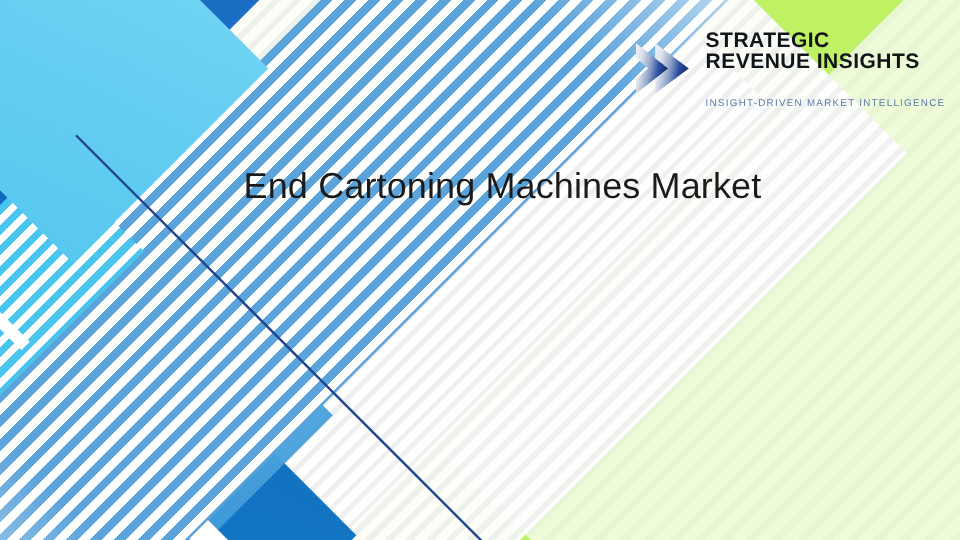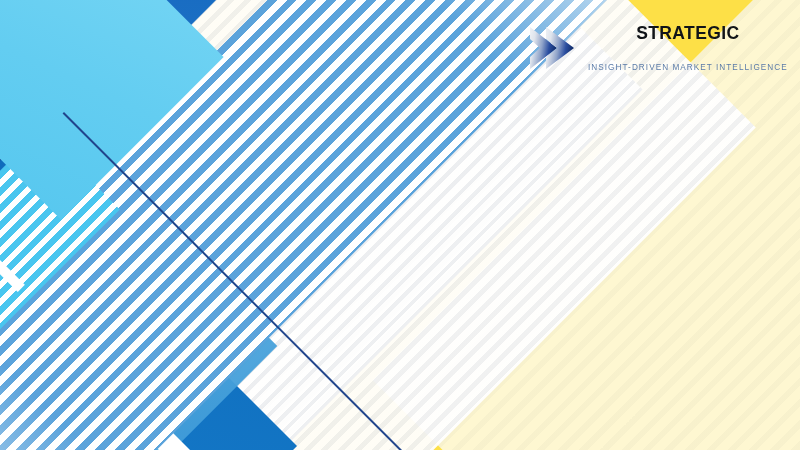--- a/index.html
+++ b/index.html
@@ -6,23 +6,22 @@
   html, body {
     margin: 0;
     padding: 0;
     background: #ffffff;
   }
   #slide {
     position: relative;
     width: 800px;
     height: 450px;
     overflow: hidden;
-    background: #fde047;
+    background: #bef264;
     font-family: "Liberation Sans", sans-serif;
-    text-align: center;
   }
 
   
   .art-layer {
     position: absolute;
     inset: 0;
     overflow: hidden;
     pointer-events: none;
   }
 
@@ -301,19 +300,21 @@
             <stop offset="78%" stop-color="#2b4ea0"></stop>
             <stop offset="100%" stop-color="#13306f"></stop>
           </linearGradient>
         </defs>
         <path d="M3 3 L30 24 L3 45 L3 33 L13 24 L3 15 Z" fill="url(#chevGrad)"></path>
         <path d="M19 3 L47 24 L19 45 L19 33 L30 24 L19 15 Z" fill="url(#chevGrad)"></path>
       </svg>
     </span>
     <span class="logo-text">
       <span class="logo-l1">STRATEGIC</span>
+      <span class="logo-l2">REVENUE INSIGHTS</span>
       <span class="logo-tag">INSIGHT-DRIVEN MARKET INTELLIGENCE</span>
     </span>
   </div>
 
+  <div class="slide-title">End Cartoning Machines Market</div>
 
 
 </div>
 
 </body></html>

